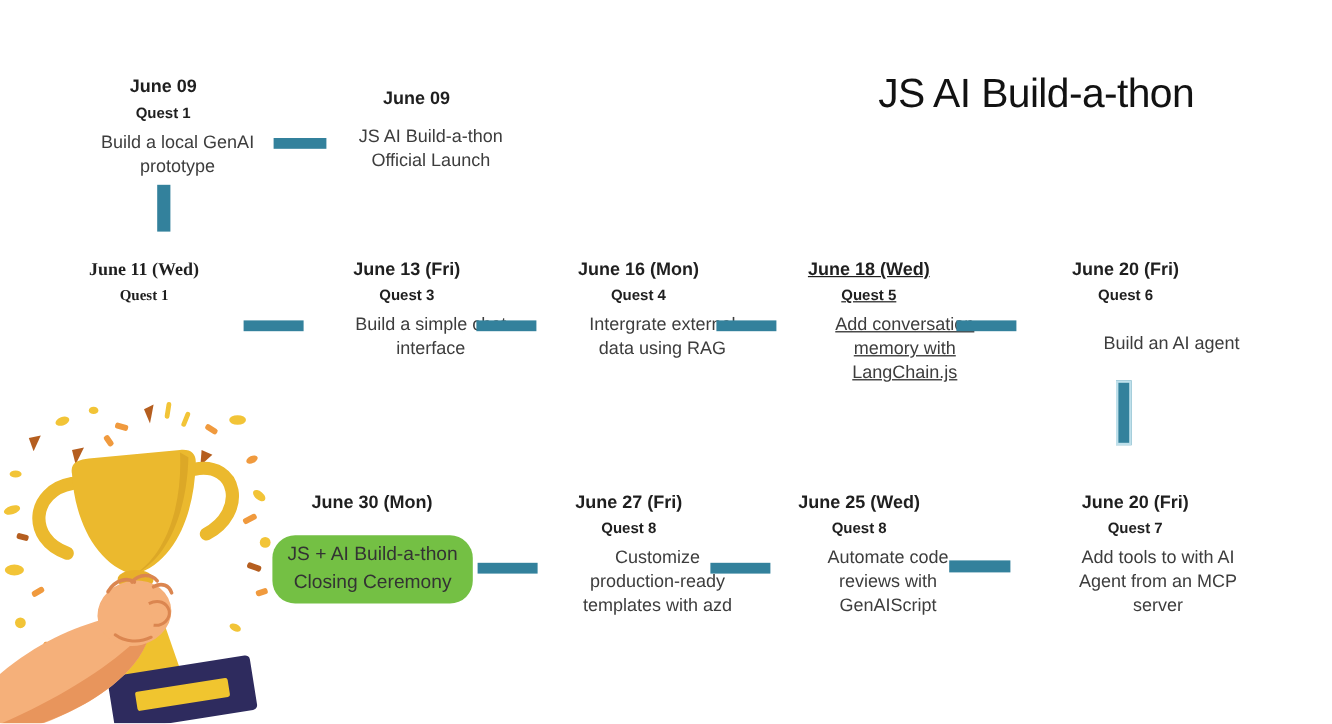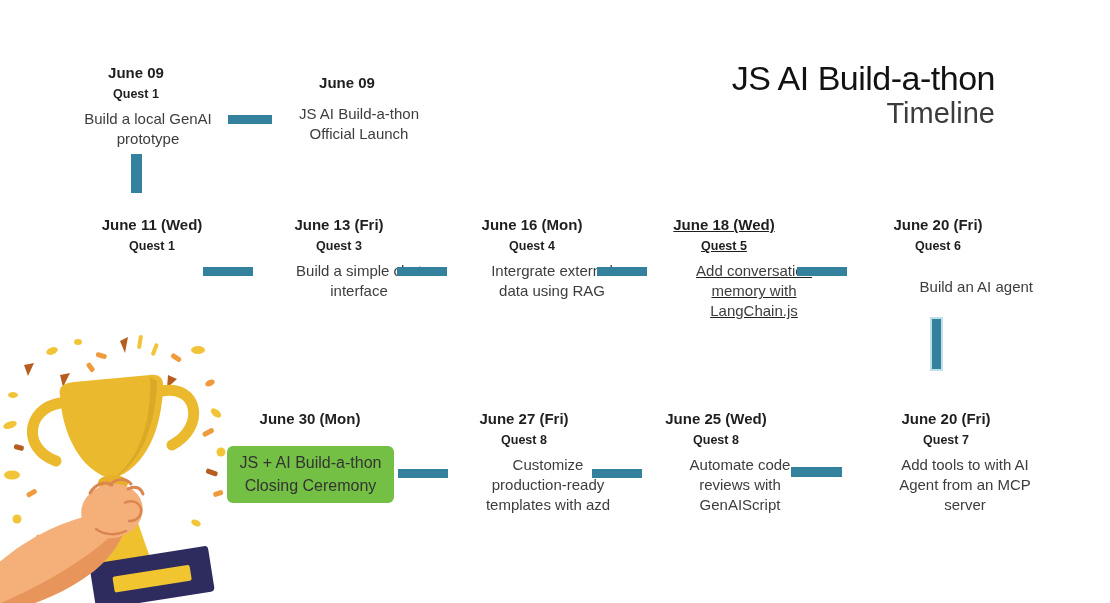--- a/index.html
+++ b/index.html
@@ -11,54 +11,53 @@
   .m-date  { font-size:15px; font-weight:700; line-height:1.2; color:#1f1f1f; }
   .m-quest { font-size:12.5px; font-weight:700; line-height:1.2; margin-top:5px; color:#1f1f1f; }
   .m-desc  { margin-top:7px; font-size:15px; line-height:1.34; color:#3d3d3d;
              display:flex; justify-content:flex-end; align-items:flex-start; }
   .m-desc span { display:inline-block; }
   .no-quest .m-desc { margin-top:12px; }
   .center1line .m-desc { min-height:52px; align-items:center; }
   .bar  { position:absolute; background:#33819C; }
   .bar.outlined { border:2px solid #BFE0EB; }
   .ceremony-box {
-    position:absolute; background:#74C044; border-radius:6px;
+    position:absolute; background:#74C044; border-radius:19px;
     display:flex; align-items:center; justify-content:center;
     text-align:center; font-size:16px; line-height:1.42; color:#333333;
   }
   .title-block { position:absolute; text-align:right; }
   .title-1 { font-size:34px; font-weight:400; color:#121212; letter-spacing:-0.5px; line-height:1.1; }
   .title-2 { font-size:29px; font-weight:400; color:#3c3c3c; line-height:1.15; }
   .illustration { position:absolute; left:0; top:333px; width:230px; height:270px; }
 </style>
 </head>
 <body>
 
 <div class="slide">
 
   <div class="title-block" style="right:115px; top:60px;">
     <div class="title-1">JS AI Build-a-thon</div>
-    <div class="title-2">Timeline</div>
   </div>
 
   <div class="milestone" style="left:44px; top:64px; width:184px;">
     <div class="m-date">June 09</div>
     <div class="m-quest">Quest 1</div>
     <div class="m-desc">
         <span style="max-width:160px">Build a local GenAI prototype</span>
       </div>
   </div>
   <div class="milestone no-quest" style="left:255px; top:74px; width:184px;">
     <div class="m-date">June 09</div>
     <div class="m-desc">
         <span style="max-width:160px">JS AI Build-a-thon Official Launch</span>
       </div>
   </div>
 
-  <div class="milestone" style="left:57px; top:216px; width:190px;">
+  <div class="milestone" style="left:25px; top:216px; width:190px;font-family:Liberation Serif, serif;">
     <div class="m-date">June 11 (Wed)</div>
     <div class="m-quest">Quest 1</div>
   </div>
   <div class="milestone" style="left:244px; top:216px; width:190px;">
     <div class="m-date">June 13 (Fri)</div>
     <div class="m-quest">Quest 3</div>
     <div class="m-desc">
         <span style="max-width:150px">Build a simple chat interface</span>
       </div>
   </div>

